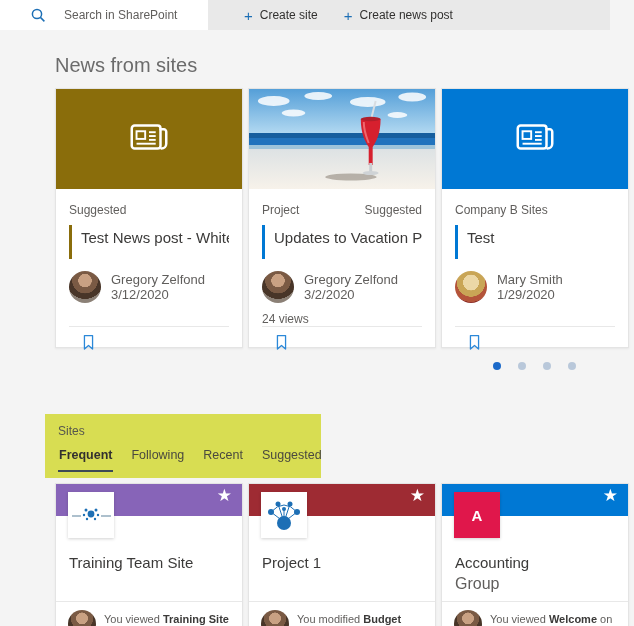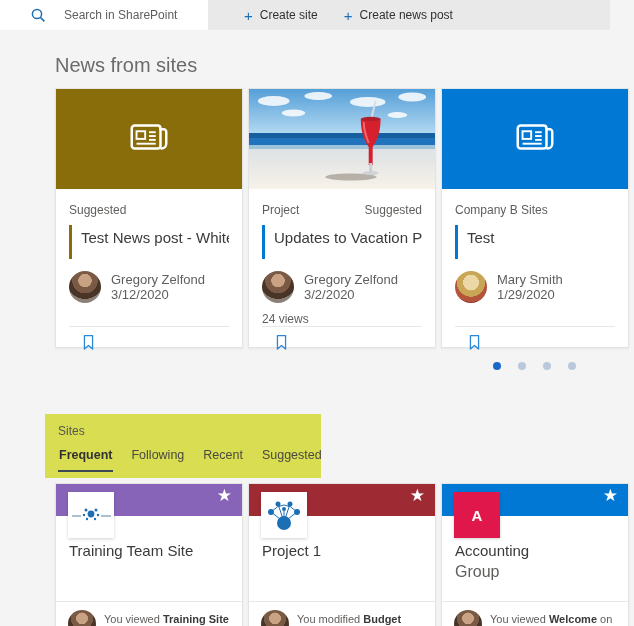--- a/index.html
+++ b/index.html
@@ -48,21 +48,21 @@
   .sites-heading{font-size:12px;color:#55564e;line-height:24px;font-weight:400;}
   .sites-tabs{display:flex;gap:17px;margin-top:5px;align-items:flex-start;}
   .tab{font-size:12.5px;color:#4a493f;padding:0 1px 7px;cursor:pointer;background:none;border:none;font-family:inherit;line-height:15px;}
   .tab.active{font-weight:bold;color:#33312f;border-bottom:2px solid #3d4a54;}
   .site-cards{position:absolute;left:55px;top:483px;display:flex;gap:5px;}
   .site-card{width:188px;height:160px;background:#fff;border:1px solid #e4e4e4;box-sizing:border-box;position:relative;box-shadow:0 1px 2px rgba(0,0,0,.06);cursor:pointer;}
   .site-band{height:32px;position:relative;}
   .star{position:absolute;right:10px;top:3px;color:#fff;font-size:17px;line-height:1;cursor:pointer;}
   .site-logo{position:absolute;left:12px;top:8px;width:46px;height:46px;background:#fff;box-shadow:0 1px 3px rgba(0,0,0,.18);display:flex;align-items:center;justify-content:center;box-sizing:border-box;}
   .site-logo.letter{color:#fff;font-size:15px;font-weight:bold;}
-  .site-body{padding:26px 13px 0;}
+  .site-body{padding:26px 13px 0;margin-top:12px;}
   .site-title{font-size:15px;color:#3b3a39;white-space:nowrap;overflow:hidden;}
   .site-subtitle{font-size:16px;color:#605e5c;margin-top:4px;min-height:14px;}
   .site-footer{position:absolute;left:0;right:0;top:117px;border-top:1px solid #e8e8e8;padding:8px 8px 8px 12px;display:flex;gap:8px;align-items:flex-start;}
   .activity{font-size:11px;line-height:15px;color:#605e5c;padding-top:2px;}
   .activity b{font-weight:bold;color:#3b3a39;}
 </style>
 </head>
 <body>
 
 <div class="topbar">

